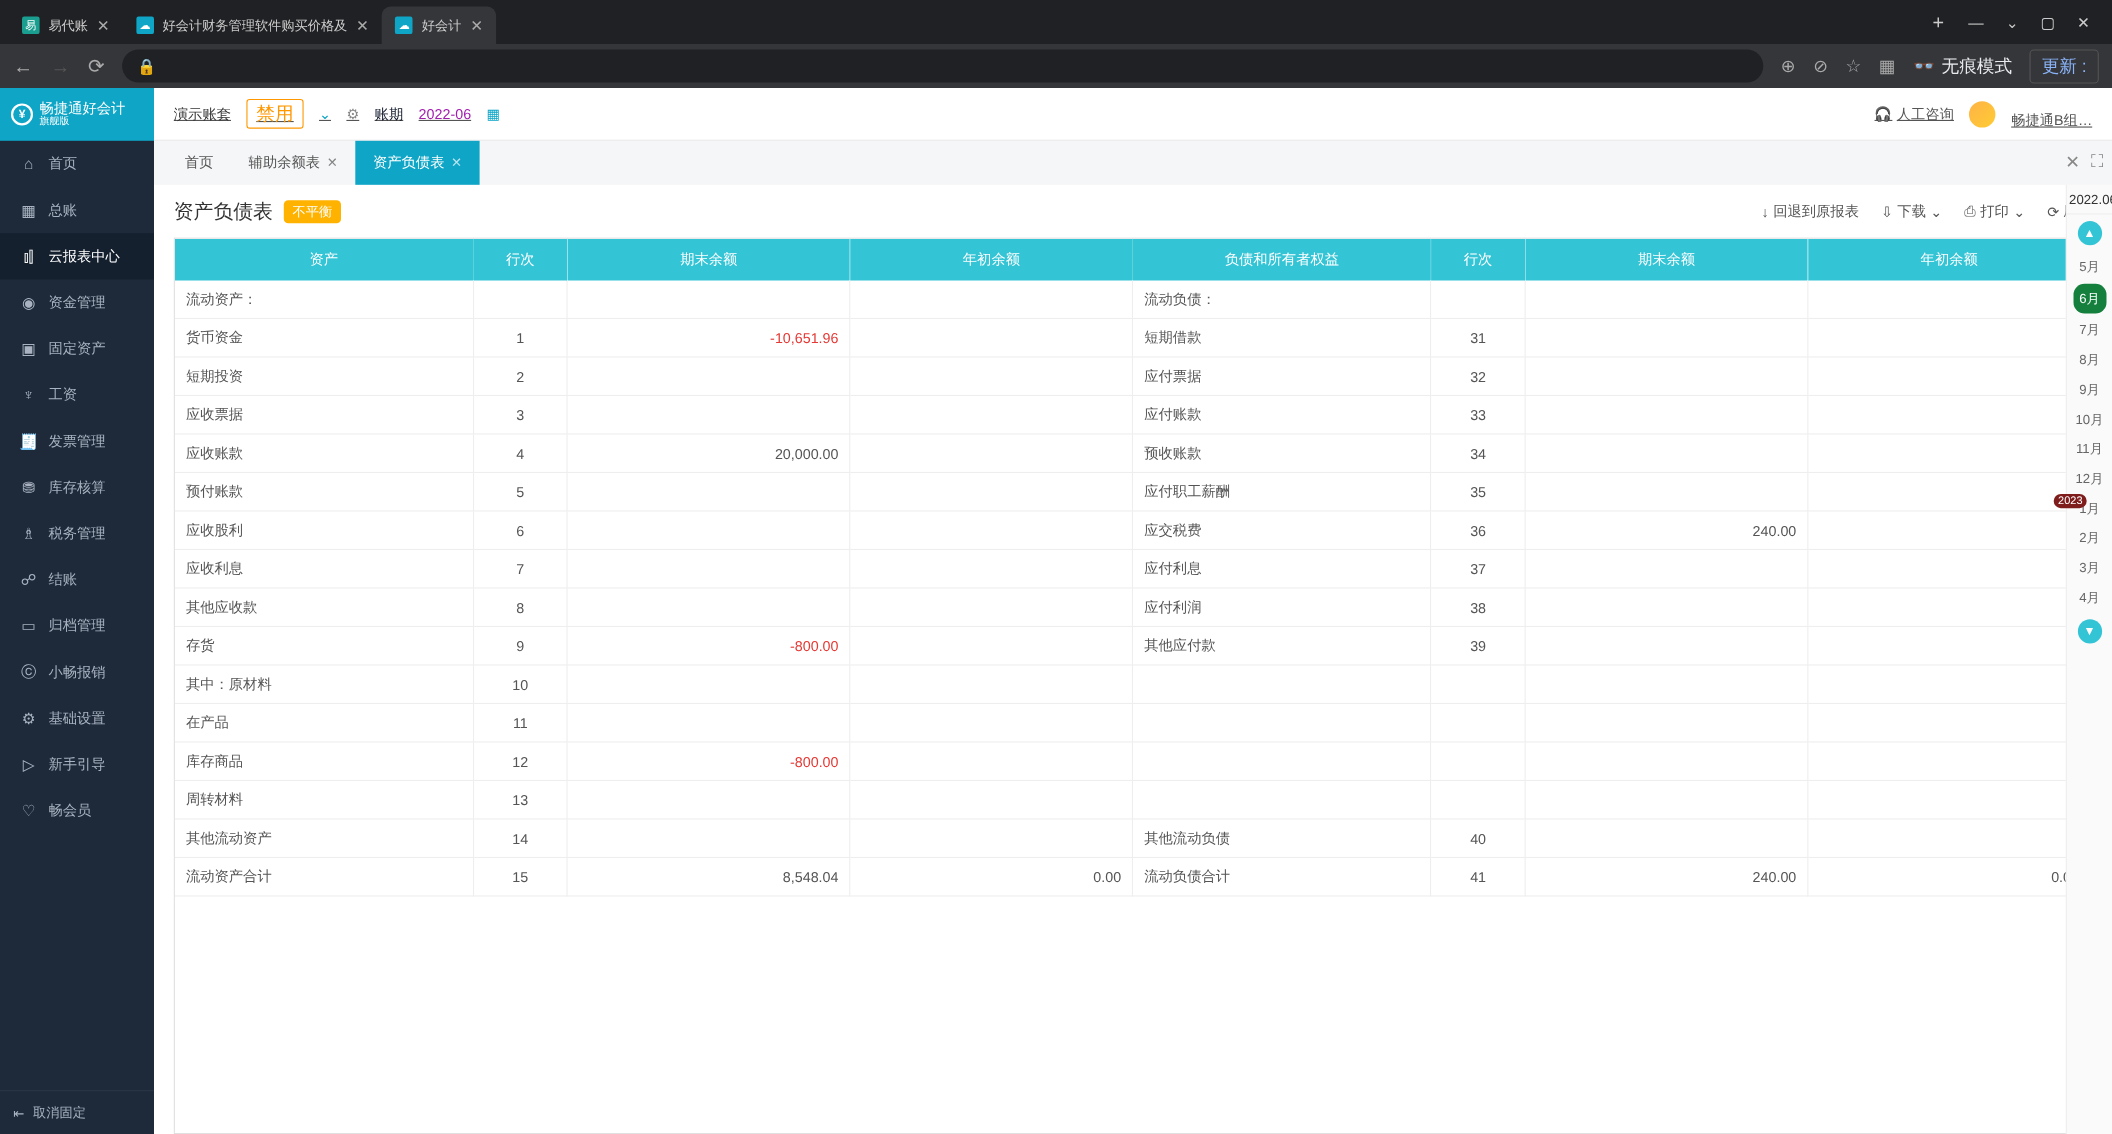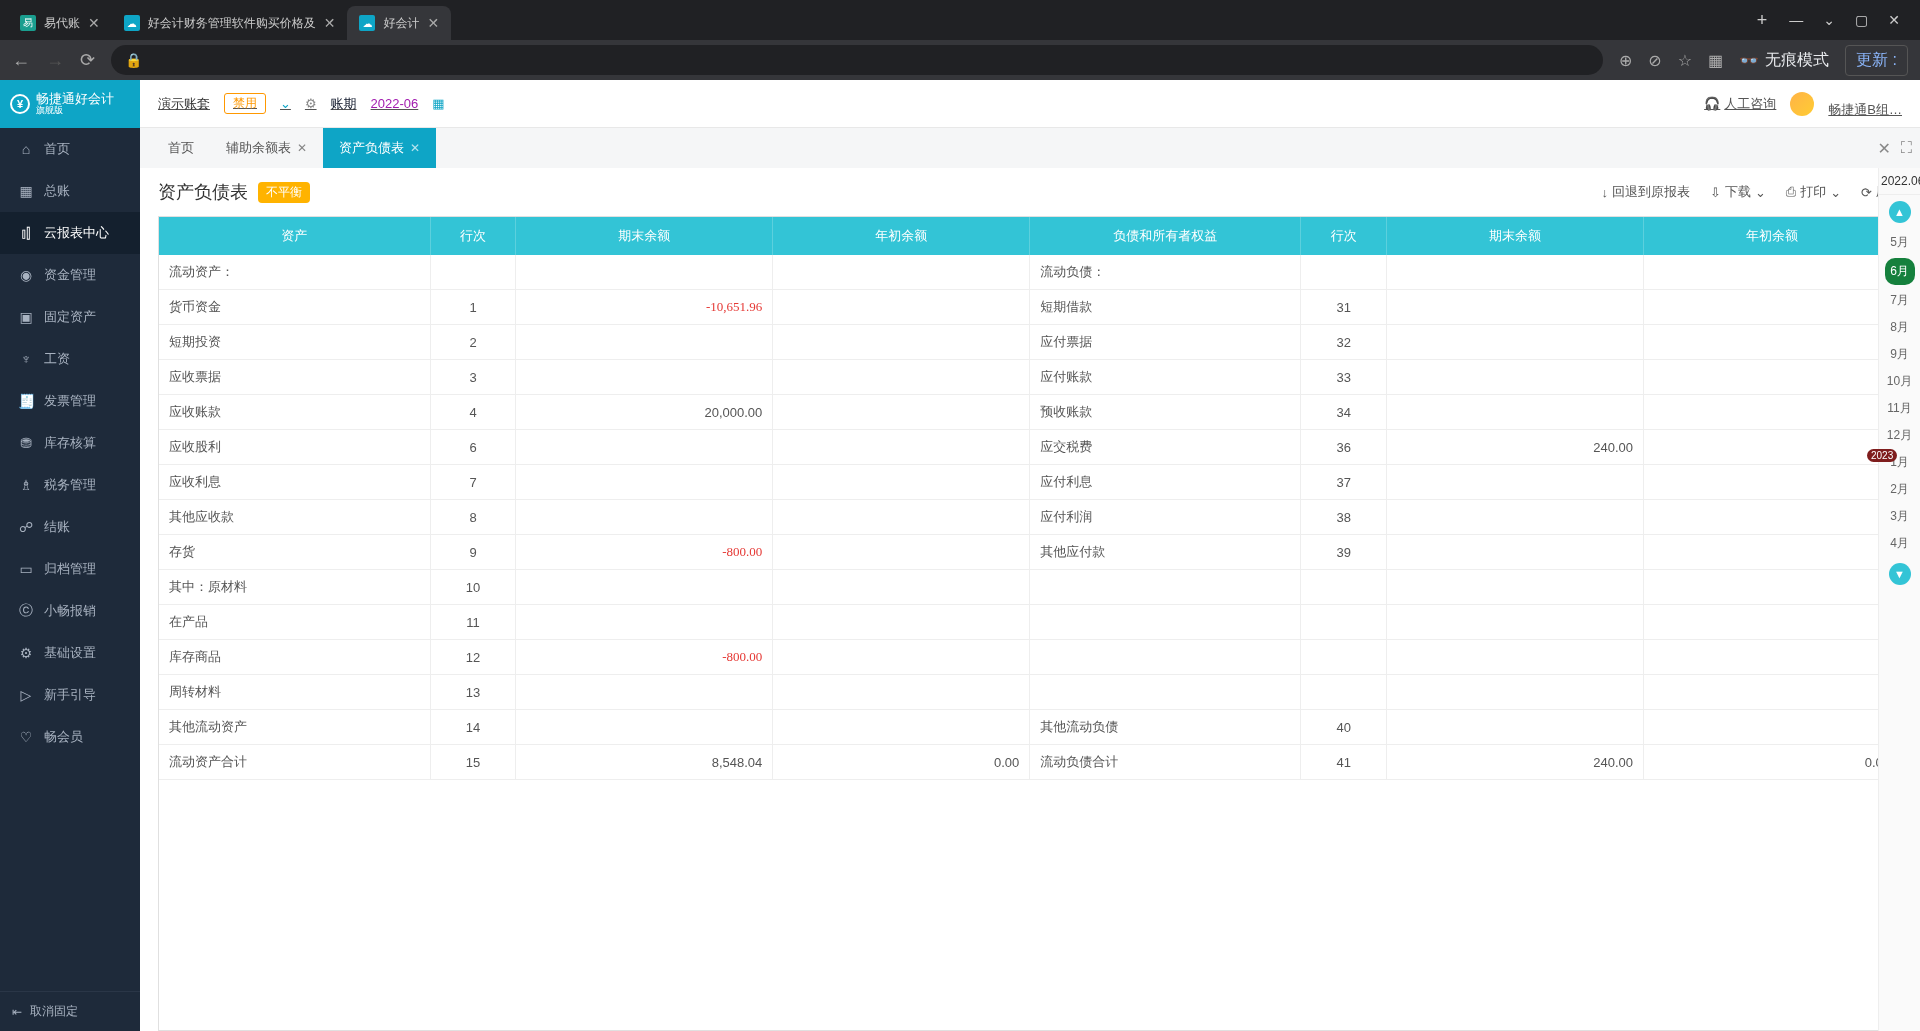--- a/index.html
+++ b/index.html
@@ -38,21 +38,21 @@
 .logo-text { display: flex; flex-direction: column; line-height: 1.1; }
 .logo-sub { font-size: 9px; }
 .sidebar-item { height: 42px; display: flex; align-items: center; padding: 0 18px; gap: 10px; cursor: pointer; font-size: 13px; }
 .sidebar-item.active { background: #14202e; color: #fff; }
 .sidebar-icon { width: 16px; text-align: center; font-size: 14px; }
 .sidebar-footer { margin-top: auto; height: 40px; display: flex; align-items: center; padding: 0 12px; gap: 8px; font-size: 12px; border-top: 1px solid #2a3647; cursor: pointer; }
 
 .main { flex: 1; display: flex; flex-direction: column; background: #fff; position: relative; }
 .app-header { height: 48px; display: flex; align-items: center; padding: 0 18px; gap: 14px; border-bottom: 1px solid #e8e8e8; font-size: 13px; color: #555; text-decoration: underline; }
 .account-name { color: #333; }
-.disable-btn { border: 1px solid #ff9800; color: #ff9800; padding: 1px 8px; border-radius: 3px; font-size: 12px; }
+.disable-btn { border: 1px solid #ff9800; color: #ff9800; padding: 1px 8px; border-radius: 3px; font-size: 17px; }
 .dropdown-caret { color: #0ea5c6; }
 .gear { color: #888; cursor: pointer; }
 .period-label { color: #0f172a; }
 .period-val { color: #a21caf; }
 .cal-icon { color: #0ea5c6; }
 .header-spacer { flex: 1; }
 .header-right { display: flex; align-items: center; gap: 14px; }
 .support { display: flex; align-items: center; gap: 4px; color: #555; cursor: pointer; }
 .avatar { width: 24px; height: 24px; border-radius: 50%; background: linear-gradient(135deg,#ffb347,#ffcc33); }
 .user-name { color: #555; margin-top: 12px; }
@@ -78,21 +78,21 @@
 .bs-table thead th:nth-child(2) { width: 60px; }
 .bs-table thead th:nth-child(3) { width: 180px; }
 .bs-table thead th:nth-child(4) { width: 180px; }
 .bs-table thead th:nth-child(5) { width: 190px; }
 .bs-table thead th:nth-child(6) { width: 60px; }
 .bs-table thead th:nth-child(7) { width: 180px; }
 .bs-table thead th:nth-child(8) { width: 180px; }
 .bs-table tbody td { padding: 8px 10px; border-bottom: 1px solid #eee; border-right: 1px solid #eee; color: #555; }
 .bs-table tbody td.num { text-align: center; }
 .bs-table tbody td.amt { text-align: right; }
-.bs-table tbody td.neg { color: #e53935; font-family: Liberation Serif, serif; }
+.bs-table tbody td.neg { color: #e53935; }
 
 
 .month-rail { position: absolute; right: 0; top: 88px; bottom: 0; width: 42px; background: #fafafa; border-left: 1px solid #eee; display: flex; flex-direction: column; align-items: center; font-size: 12px; color: #666; }
 .month-year { padding: 6px 2px; font-size: 12px; color: #333; border-bottom: 1px solid #eee; width: 100%; text-align: center; }
 .rail-up, .rail-down { width: 22px; height: 22px; border-radius: 50%; background: #33c4d6; color: #fff; display: flex; align-items: center; justify-content: center; margin: 6px 0; cursor: pointer; font-size: 11px; }
 .month-item { padding: 5px 0; cursor: pointer; width: 100%; text-align: center; }
 .month-item.active { background: #15803d; color: #fff; border-radius: 10px; width: 30px; margin: 2px auto; }
 .year-badge { background: #7f1d1d; color: #fff; font-size: 10px; border-radius: 8px; padding: 1px 4px; position: absolute; left: -12px; }
 .month-wrap { position: relative; width: 100%; display: flex; justify-content: center; }
 </style>
@@ -349,20 +349,30 @@
                 <td class="">应收账款</td>
                 <td class="num">4</td>
                 <td class="amt">20,000.00</td>
                 <td class="amt"></td>
                 <td class="">预收账款</td>
                 <td class="num">34</td>
                 <td class="amt"></td>
                 <td class="amt"></td>
               </tr>
               <tr>
+                <td class="">预付账款</td>
+                <td class="num">5</td>
+                <td class="amt"></td>
+                <td class="amt"></td>
+                <td class="">应付职工薪酬</td>
+                <td class="num">35</td>
+                <td class="amt"></td>
+                <td class="amt"></td>
+              </tr>
+              <tr>
                 <td class="">应收股利</td>
                 <td class="num">6</td>
                 <td class="amt"></td>
                 <td class="amt"></td>
                 <td class="">应交税费</td>
                 <td class="num">36</td>
                 <td class="amt">240.00</td>
                 <td class="amt"></td>
               </tr>
               <tr>

